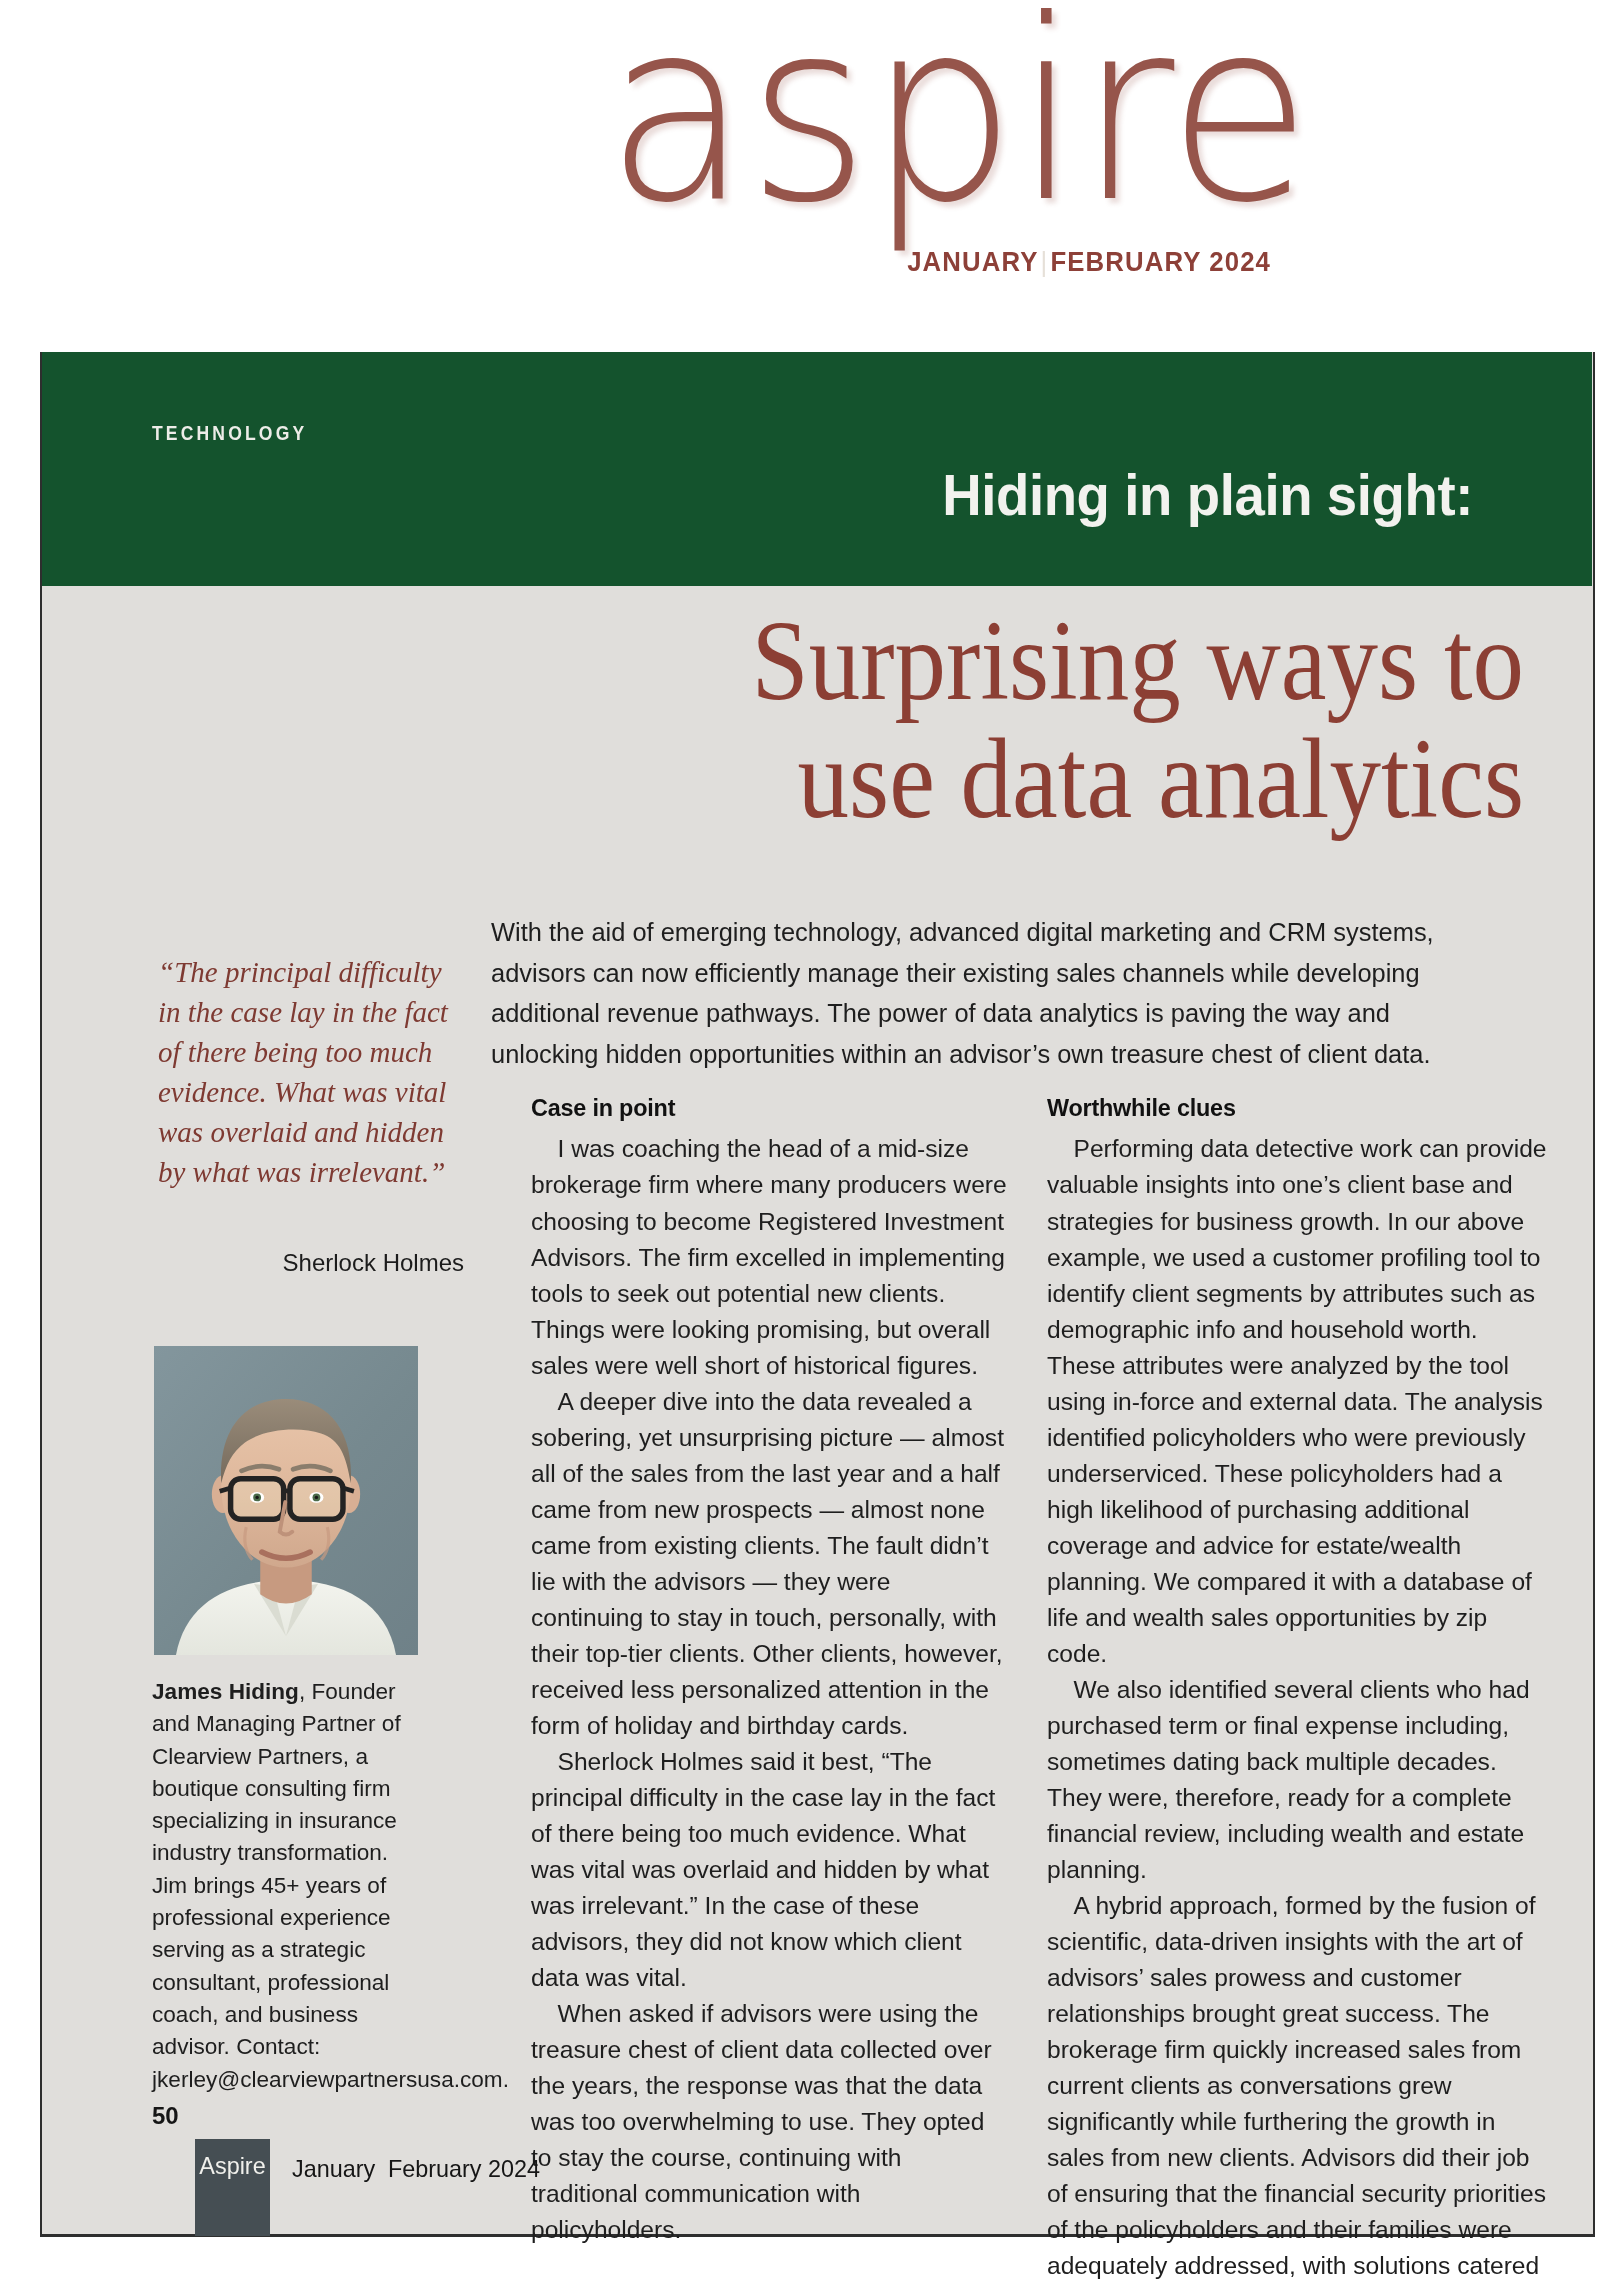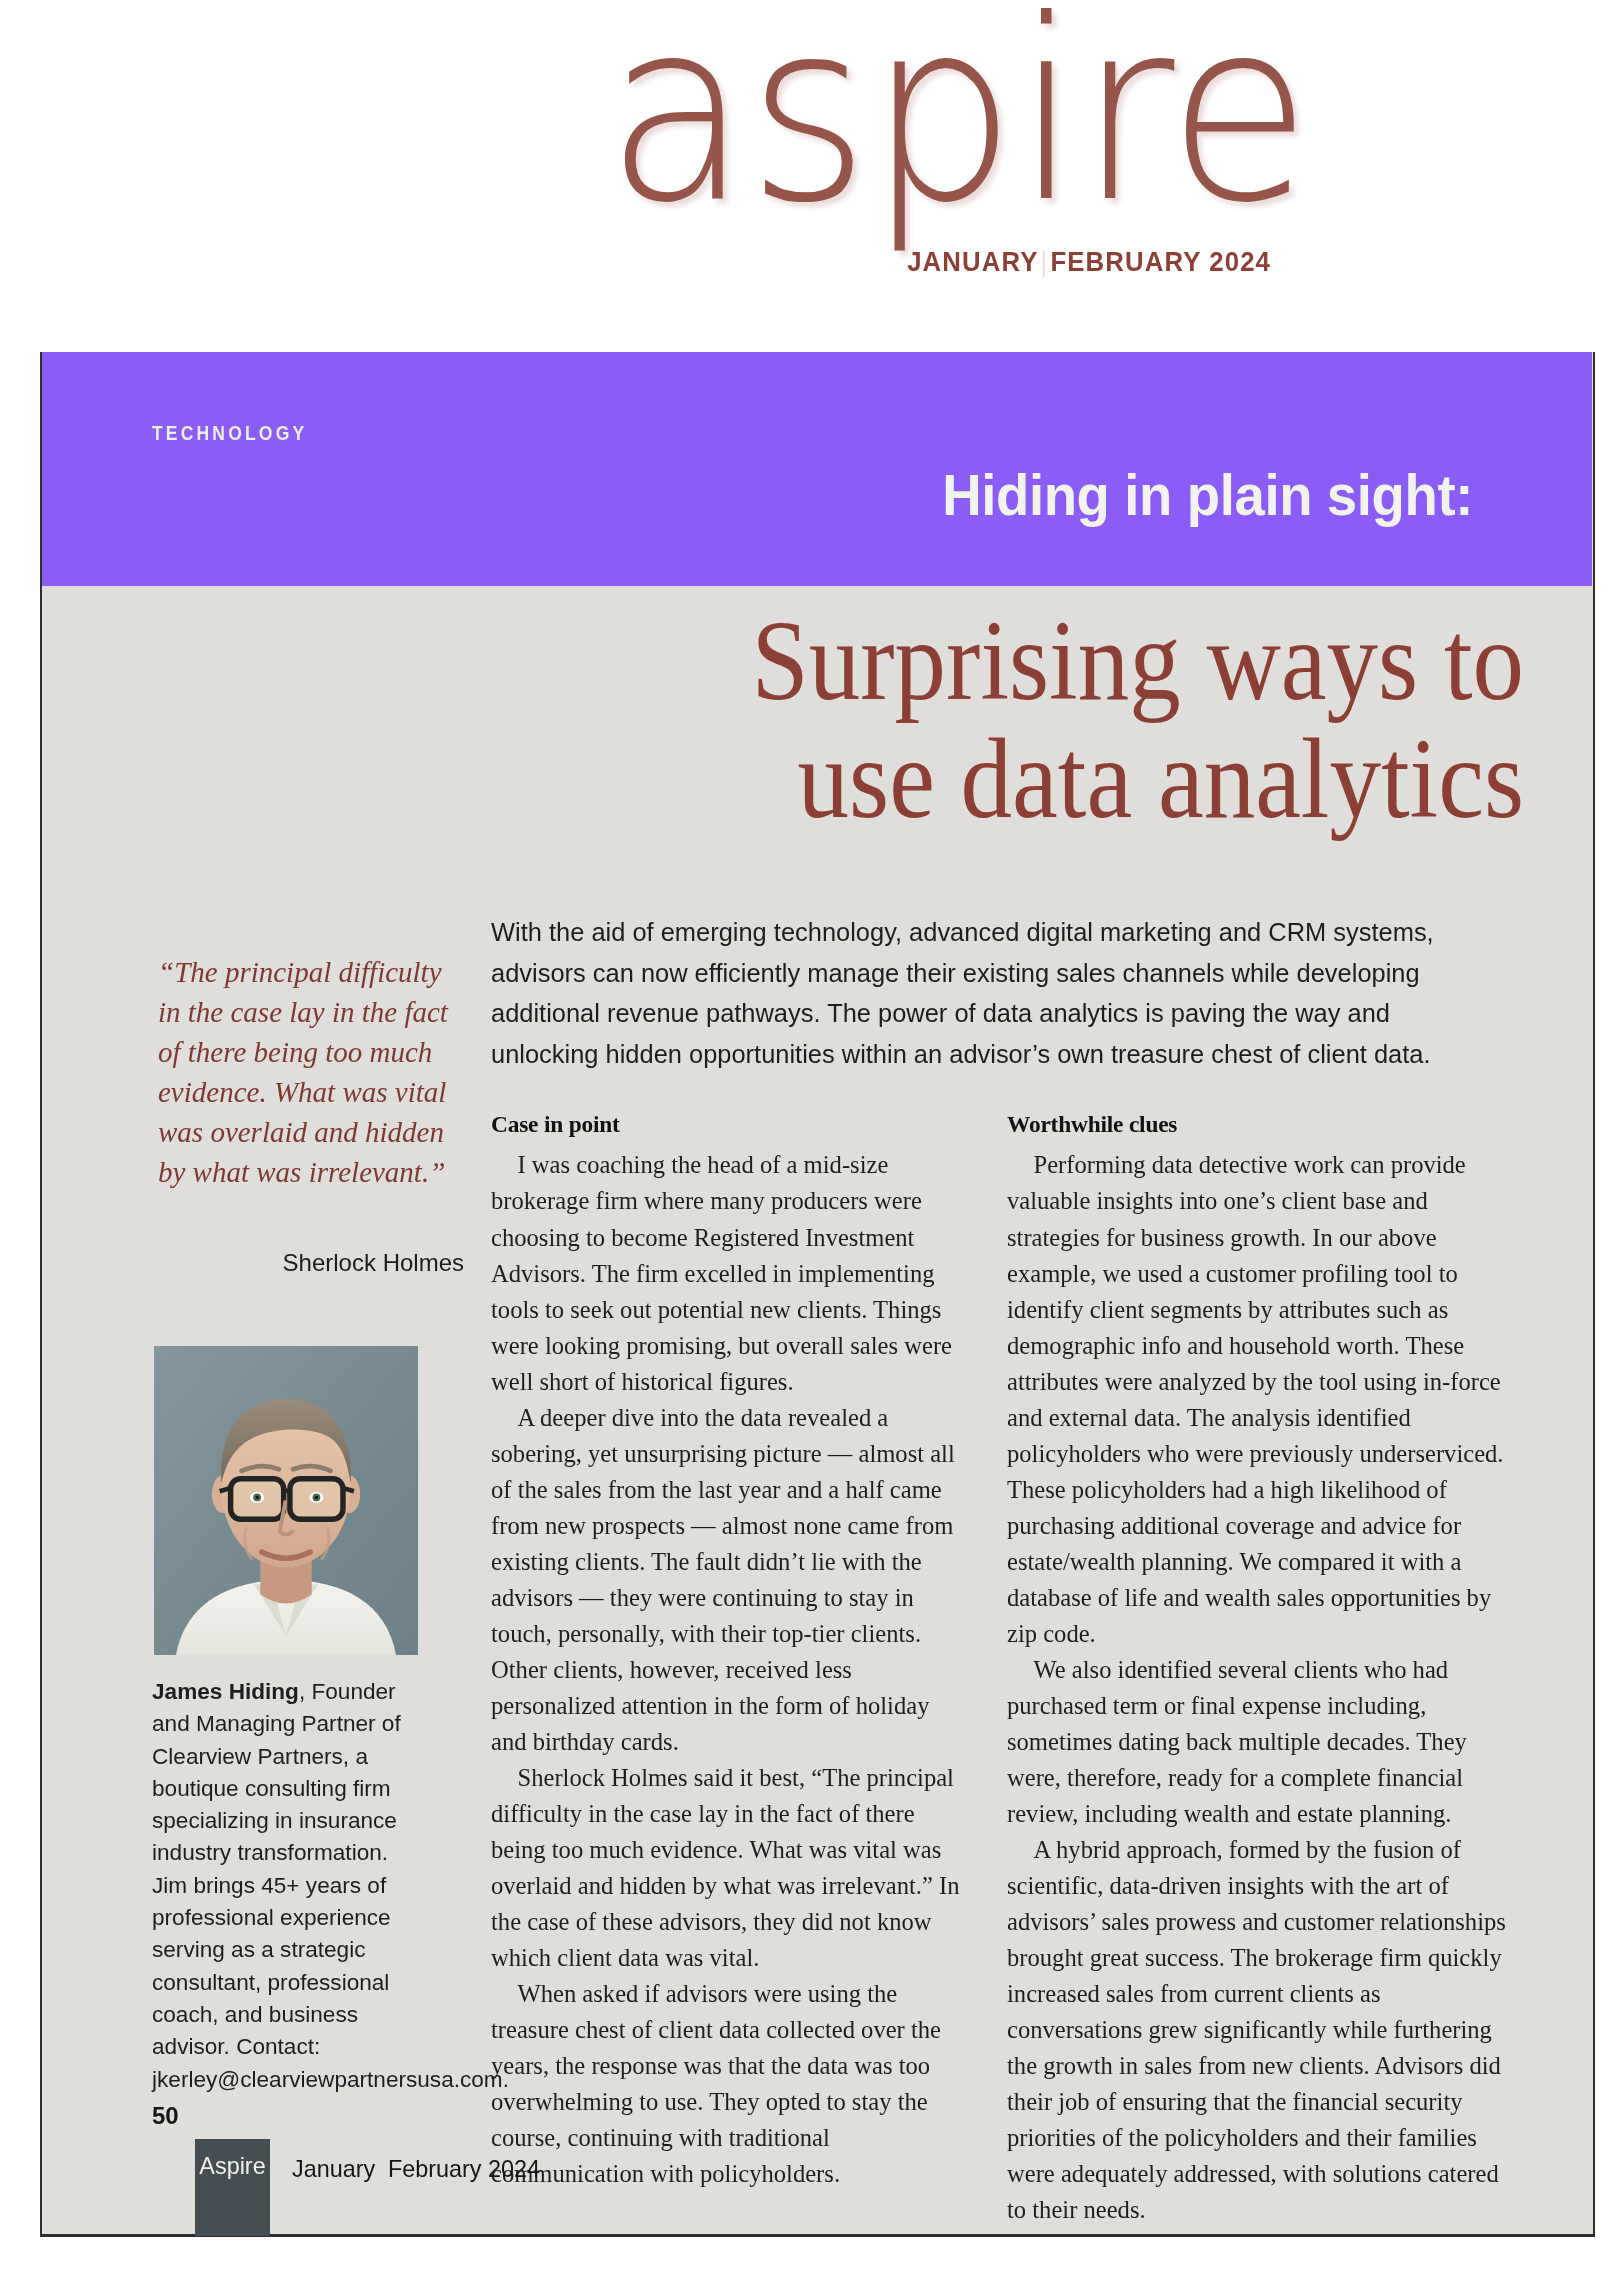--- a/index.html
+++ b/index.html
@@ -68,21 +68,21 @@
     border-bottom: 3.1px solid #2E2E2E;
     box-sizing: border-box;
   }
 
   
   #banner {
     position: absolute;
     left: 0; top: 0;
     width: 1550px;
     height: 234px;
-    background: #8b5cf6;
+    background: #14532d;
   }
   #kicker {
     position: absolute;
     left: 110px; top: 70px;
     font-family: "Liberation Sans", sans-serif;
     font-size: 19.5px;
     font-weight: 600;
     letter-spacing: 3.5px;
     color: #EDEDE8;
     transform: scaleX(0.9);
@@ -169,25 +169,26 @@
     font-family: "Liberation Sans", sans-serif;
     font-size: 22.6px;
     line-height: 1.43;
     color: #1E1E1E;
   }
   #bio b { font-weight: bold; }
 
   
   .col {
     position: absolute;
-    top: 755px;
-    font-family: Liberation Serif, serif;
+    top: 739px;
+    font-family: Liberation Sans, sans-serif;
     font-size: 24.6px;
     line-height: 1.465;
     color: #1E1E1E;
+    margin-left: 40px;
   }
   #col1 { left: 449px; width: 476px; }
   #col2 { left: 965px; width: 501px; }
   .col h3 {
     margin: 0 0 6.2px 0;
     font-size: 23.4px;
     font-weight: bold;
     color: #111111;
     letter-spacing: -0.2px;
   }

